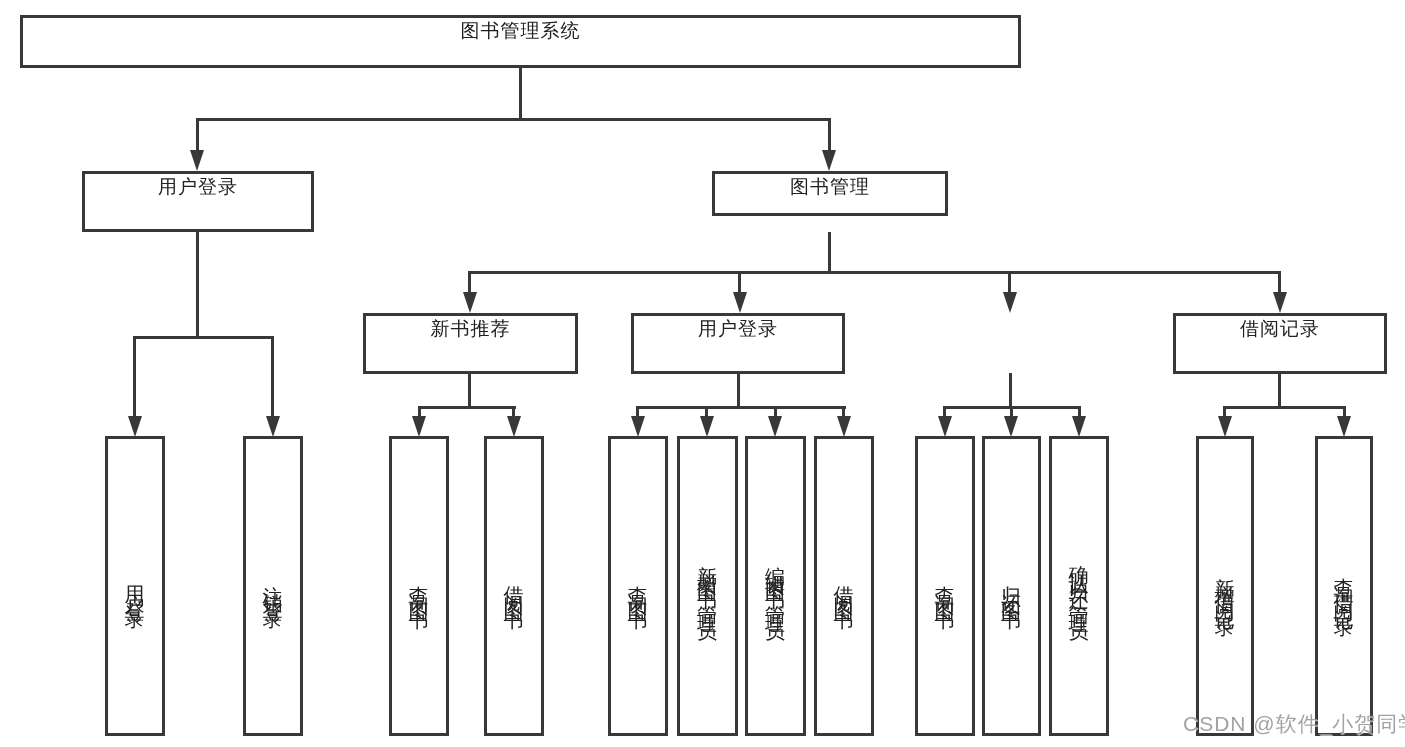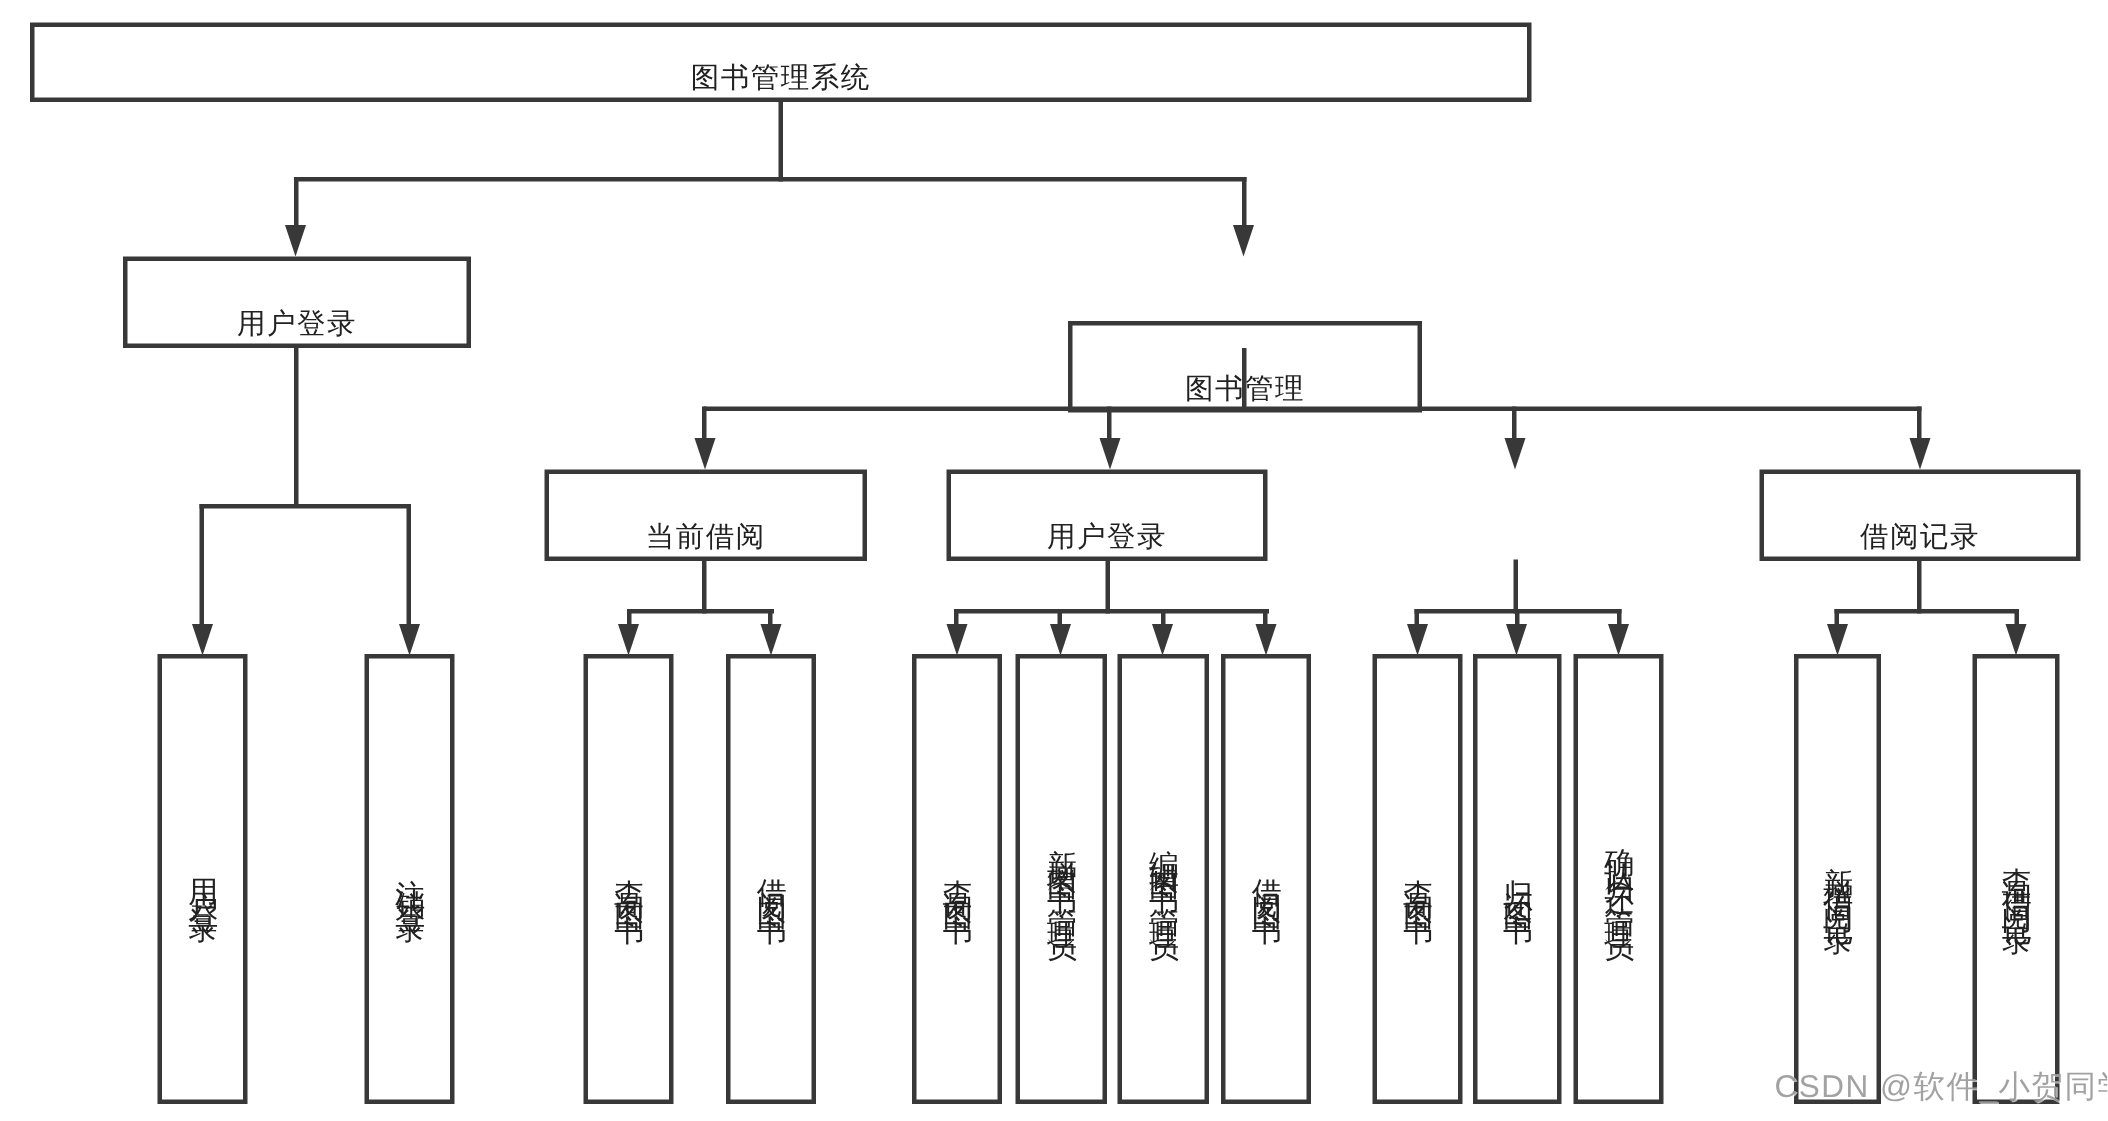--- a/index.html
+++ b/index.html
@@ -14,21 +14,21 @@
     height: 747px;
     background: #ffffff;
     overflow: hidden;
   }
   .box {
     position: absolute;
     box-sizing: border-box;
     border: 3px solid #383838;
     background: #ffffff;
     display: flex;
-    align-items: flex-end;
+    align-items: flex-start;
     justify-content: center;
     color: #212121;
     font-size: 19px;
     letter-spacing: 1px;
   }
   .leafbox {
     position: absolute;
     box-sizing: border-box;
     border: 3px solid #383838;
     background: #ffffff;
@@ -86,21 +86,21 @@
   <div class="vline" style="left:519px; top:68px; height:53px;"></div>
   <div class="hline" style="left:196px; top:118px; width:635px;"></div>
   <div class="vline" style="left:196px; top:118px; height:33px;"></div>
   <div class="arrowhead" style="left:190px; top:150px;"></div>
   <div class="vline" style="left:828px; top:118px; height:33px;"></div>
   <div class="arrowhead" style="left:822px; top:150px;"></div>
 
   <div class="box" style="left:82px; top:171px; width:232px; height:61px;">
     <span>用户登录</span>
   </div>
-  <div class="box" style="left:712px; top:171px; width:236px; height:61px;margin-top:43px;">
+  <div class="box" style="left:712px; top:171px; width:236px; height:45px;">
     <span>图书管理</span>
   </div>
 
   <div class="vline" style="left:196px; top:232px; height:106px;"></div>
   <div class="hline" style="left:133px; top:336px; width:141px;"></div>
   <div class="vline" style="left:133px; top:336px; height:81px;"></div>
   <div class="arrowhead" style="left:128px; top:416px;"></div>
   <div class="vline" style="left:271px; top:336px; height:81px;"></div>
   <div class="arrowhead" style="left:266px; top:416px;"></div>
 
@@ -109,21 +109,21 @@
   <div class="vline" style="left:468px; top:271px; height:23px;"></div>
   <div class="arrowhead" style="left:463px; top:292px;"></div>
   <div class="vline" style="left:738px; top:271px; height:23px;"></div>
   <div class="arrowhead" style="left:733px; top:292px;"></div>
   <div class="vline" style="left:1008px; top:271px; height:23px;"></div>
   <div class="arrowhead" style="left:1003px; top:292px;"></div>
   <div class="vline" style="left:1278px; top:271px; height:23px;"></div>
   <div class="arrowhead" style="left:1273px; top:292px;"></div>
 
   <div class="box" style="left:363px; top:313px; width:215px; height:61px;">
-    <span>当前借阅</span>
+    <span>新书推荐</span>
   </div>
   <div class="box" style="left:631px; top:313px; width:214px; height:61px;">
     <span>用户登录</span>
   </div>
   <div class="box" style="left:1173px; top:313px; width:214px; height:61px;">
     <span>借阅记录</span>
   </div>
 
   <div class="vline" style="left:468px; top:373px; height:36px;"></div>
   <div class="hline" style="left:418px; top:406px; width:98px;"></div>

